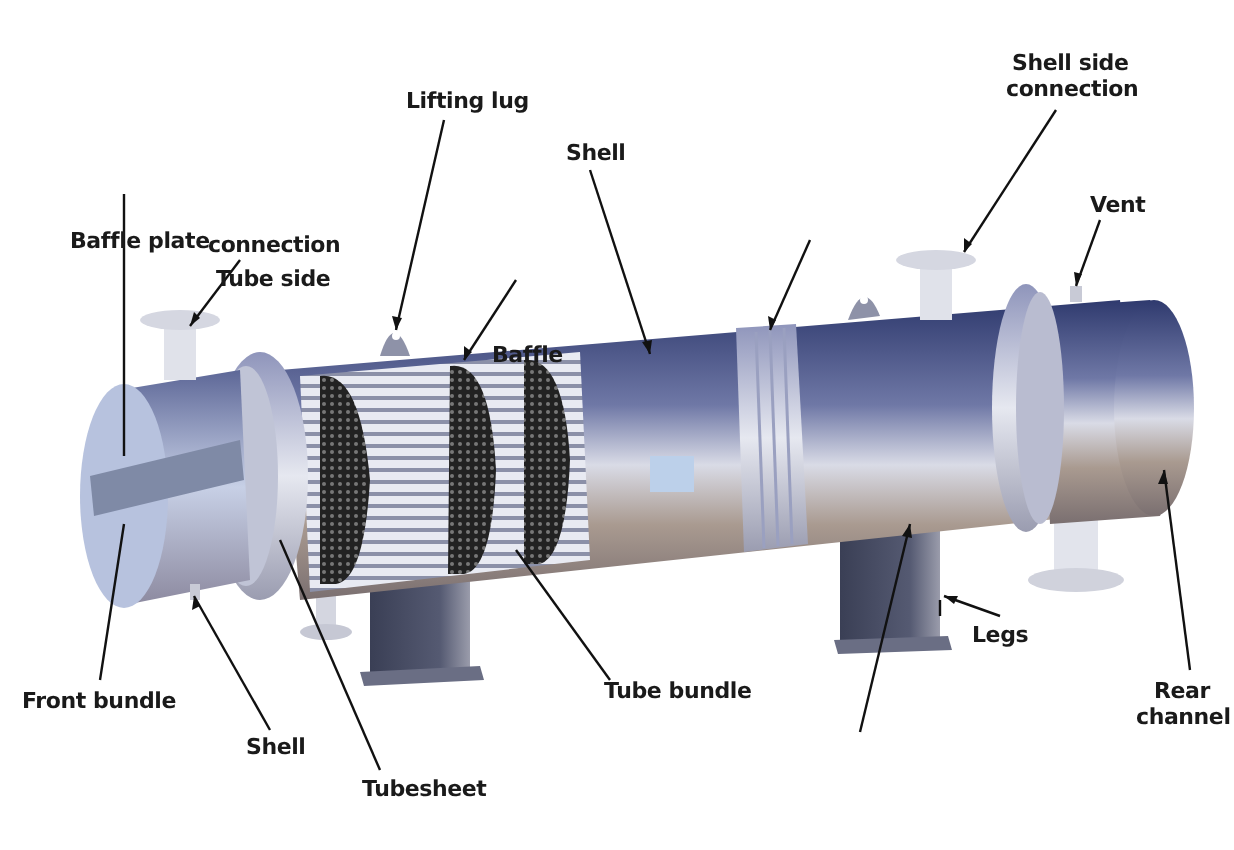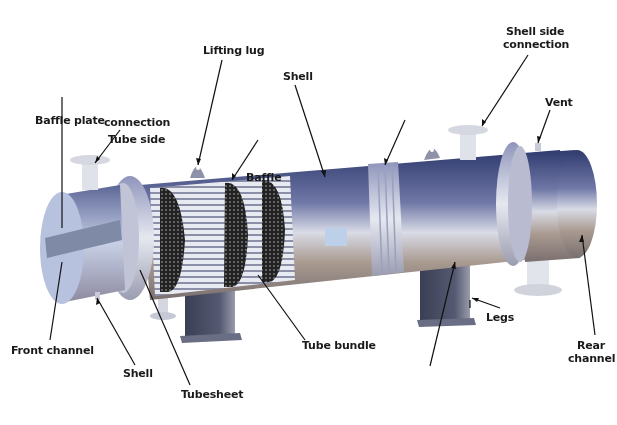--- a/index.html
+++ b/index.html
@@ -153,20 +153,20 @@
 
 <div class="label" style="left:203px;top:44px;">Lifting lug</div>
 <div class="label" style="left:283px;top:70px;">Shell</div>
 <div class="label" style="left:35px;top:82px;margin-top:32px;">Baffle plate</div>
 <div class="label" style="left:108px;top:109px;margin-top:24px;">Tube side</div>
 <div class="label" style="left:104px;top:116px;">connection</div>
 <div class="label" style="left:246px;top:125px;margin-top:46px;">Baffle</div>
 <div class="label" style="left:506px;top:25px;">Shell side</div>
 <div class="label" style="left:503px;top:38px;">connection</div>
 <div class="label" style="left:545px;top:96px;">Vent</div>
-<div class="label" style="left:11px;top:344px;">Front channel</div>
+<div class="label" style="left:11px;top:344px;">Front bundle</div>
 <div class="label" style="left:123px;top:367px;">Shell</div>
 <div class="label" style="left:181px;top:388px;">Tubesheet</div>
 <div class="label" style="left:302px;top:339px;">Tube bundle</div>
 <div class="label" style="left:486px;top:311px;">Legs</div>
 <div class="label" style="left:577px;top:339px;">Rear</div>
 <div class="label" style="left:568px;top:352px;">channel</div>
 </div>
 
 </body></html>

